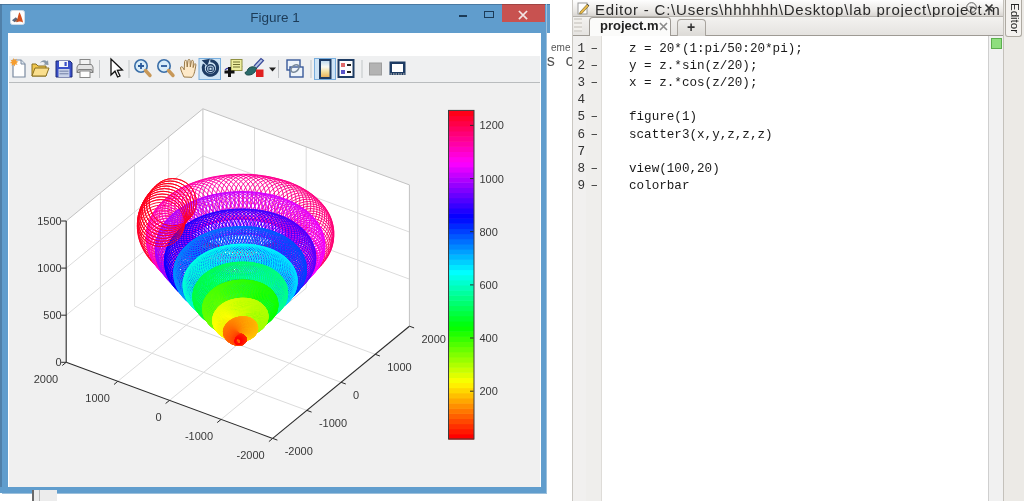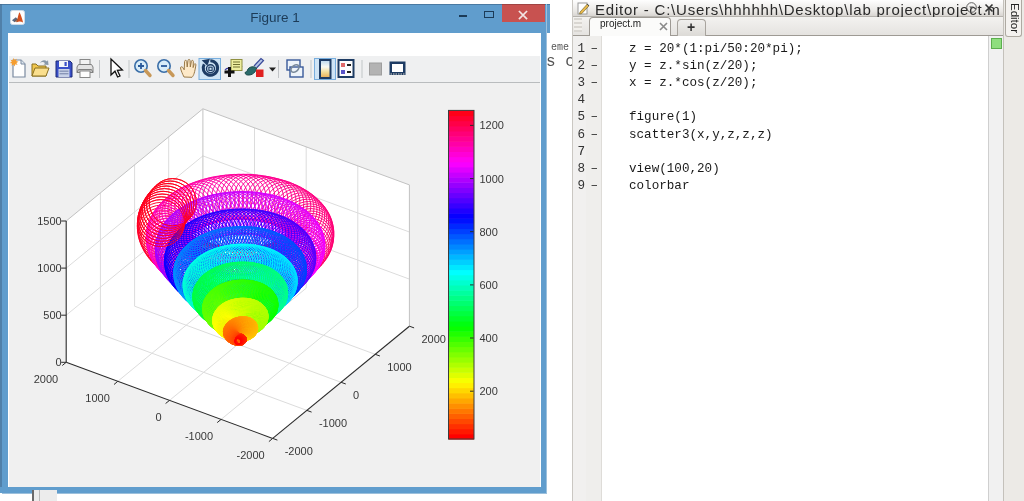--- a/index.html
+++ b/index.html
@@ -1260,21 +1260,21 @@
 <line x1="464.5" y1="205.9" x2="461" y2="205.9" stroke="#2b2b2b" stroke-width="1"></line>
 <text x="470.5" y="209.8" font-size="11" fill="#383838">600</text>
 <line x1="464.5" y1="152.7" x2="461" y2="152.7" stroke="#2b2b2b" stroke-width="1"></line>
 <text x="470.5" y="156.6" font-size="11" fill="#383838">800</text>
 <line x1="464.5" y1="99.6" x2="461" y2="99.6" stroke="#2b2b2b" stroke-width="1"></line>
 <text x="470.5" y="103.5" font-size="11" fill="#383838">1000</text>
 <line x1="464.5" y1="46.4" x2="461" y2="46.4" stroke="#2b2b2b" stroke-width="1"></line>
 <text x="470.5" y="50.3" font-size="11" fill="#383838">1200</text>
 </svg>
 
-<div class="abs" style="left:551px;top:42px;font-family:Liberation Mono, monospace;font-size:10px;color:#555">eme</div>
+<div class="abs" style="left:551px;top:42px;font-family:Liberation Sans, sans-serif;font-size:10px;color:#555">eme</div>
 <div class="abs" style="left:546px;top:53px;font-family:'Liberation Mono',monospace;font-size:16px;color:#555">s&nbsp;c</div>
 <div class="abs" style="left:32px;top:490px;width:25px;height:11px;background:#ececec;border-left:2px solid #6a6a6a"></div>
 <div class="abs" style="left:39px;top:490px;width:1px;height:11px;background:#bbb"></div>
 
 <div class="abs" style="left:572px;top:0;width:1px;height:501px;background:#cac7c2"></div>
 <div class="abs" style="left:573px;top:0;width:430px;height:17px;background:linear-gradient(#fefefe,#e9e7e4 70%,#d8d5d1);border-bottom:1px solid #b6b3ae"></div>
 <svg class="abs" style="left:577px;top:2px" width="13" height="13" viewBox="0 0 13 13">
   <rect x="1" y="1" width="9" height="11" fill="#fff" stroke="#9a9a9a"></rect>
   <path d="M3 10 L10.2 2.2 L12 3.8 L4.8 11.6 L2.6 12 Z" fill="#e8b84a" stroke="#7a6a30" stroke-width=".7"></path>
   <path d="M10.2 2.2 L12 3.8" stroke="#444" stroke-width="1"></path>
@@ -1285,21 +1285,21 @@
   <path d="M4.5 5.8 L9.5 5.8 L7 8.6 Z" fill="#555"></path>
 </svg>
 <svg class="abs" style="left:983px;top:2px" width="12" height="12" viewBox="0 0 12 12">
   <path d="M2.5 2.5 L9.5 9.5 M9.5 2.5 L2.5 9.5" stroke="#333" stroke-width="1.6"></path>
 </svg>
 
 <div class="abs" style="left:573px;top:17px;width:430px;height:19px;background:linear-gradient(#f3f2f0,#e4e2df)"></div>
 <div class="abs" style="left:573px;top:35px;width:430px;height:1px;background:#9e9a94"></div>
 <div class="abs" style="left:574px;top:18px;width:8px;height:14px;background:repeating-linear-gradient(#d9d6d1 0 2px,#f2f0ec 2px 4px)"></div>
 <div class="abs" style="left:589px;top:17px;width:82px;height:19px;background:#fbfbfa;border:1px solid #9e9a94;border-bottom:none;border-radius:4px 4px 0 0"></div>
-<div class="abs" style="left:600px;top:17.5px;font-size:10px;font-weight:normal;color:#222">project.m</div>
+<div class="abs" style="left:600px;top:17.5px;font-size:13px;font-weight:bold;color:#222">project.m</div>
 <svg class="abs" style="left:658px;top:21px" width="11" height="11" viewBox="0 0 11 11">
   <path d="M2 2 L9 9 M9 2 L2 9" stroke="#8a8a8a" stroke-width="1.6"></path>
 </svg>
 <div class="abs" style="left:677px;top:19px;width:29px;height:17px;background:linear-gradient(#f0efed,#dcdad6);border:1px solid #a8a49e;border-bottom:none;border-radius:4px 4px 0 0"></div>
 <div class="abs" style="left:687px;top:19px;font-size:14px;font-weight:bold;color:#333">+</div>
 
 <div class="abs" style="left:573px;top:36px;width:415px;height:465px;background:#fff"></div>
 <div class="abs" style="left:573px;top:36px;width:13px;height:465px;background:#f1f0ef"></div>
 <div class="abs" style="left:586px;top:36px;width:16px;height:465px;background:#efeeec;border-right:1px solid #dedcd8"></div>
 <pre class="abs" style="left:573px;top:40.5px;width:12px;text-align:right;font-family:'Liberation Mono',monospace;font-size:12.6px;line-height:17.2px;color:#333">1

